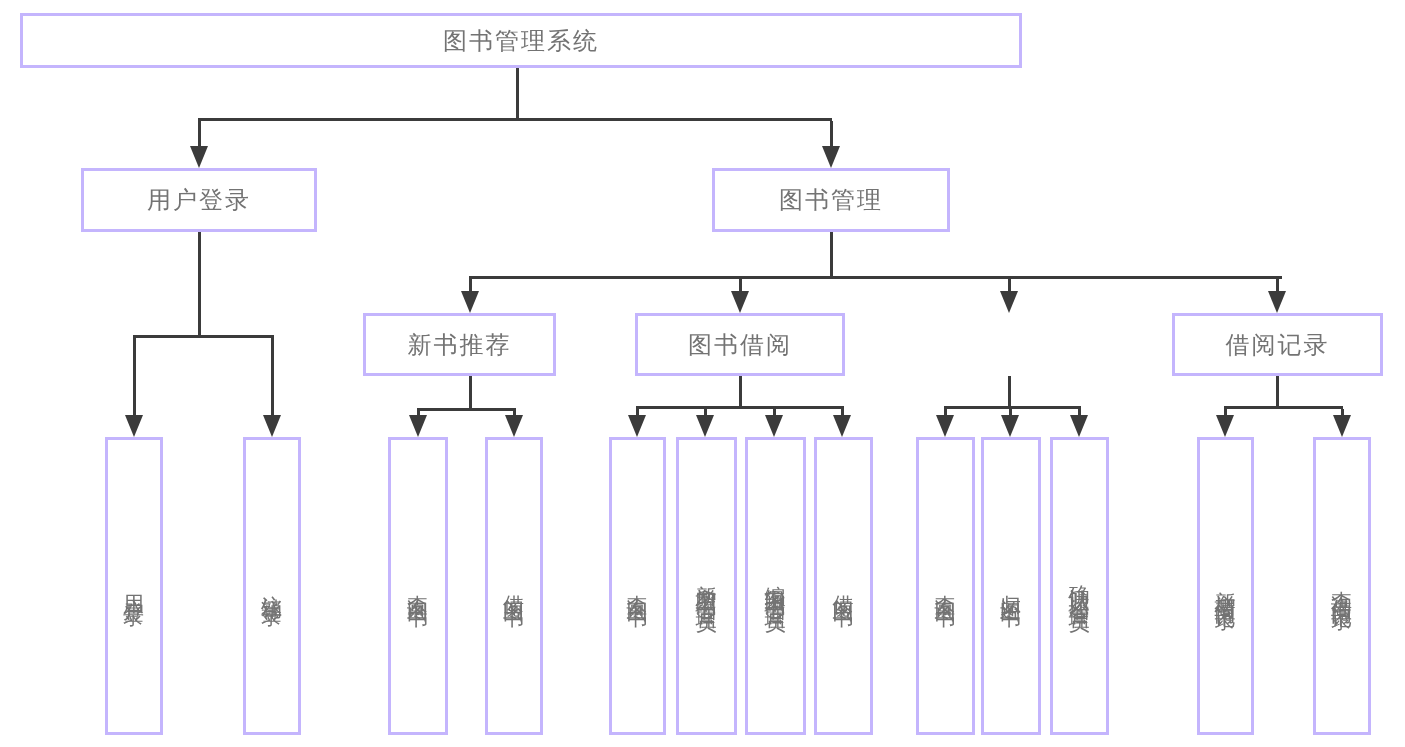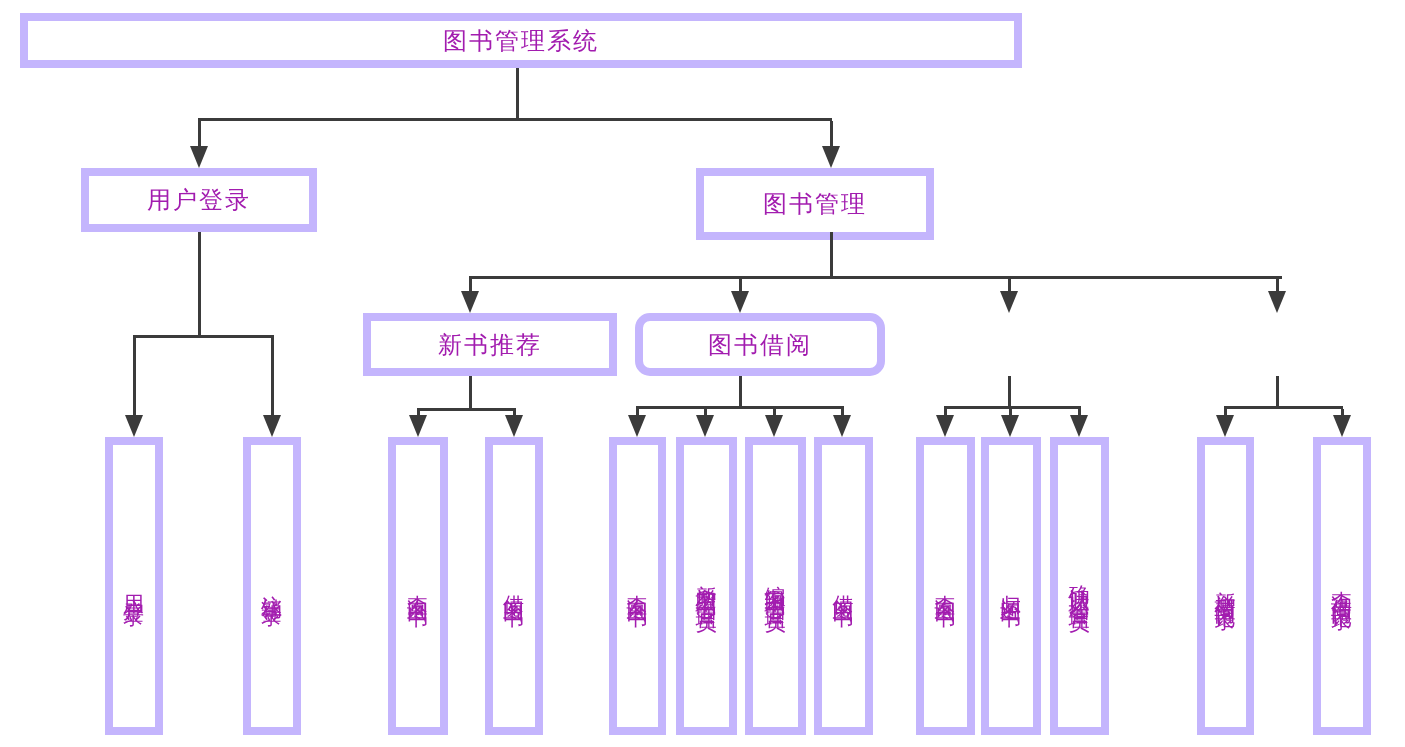--- a/index.html
+++ b/index.html
@@ -6,26 +6,26 @@
   .canvas{
     position:relative;
     width:1405px;height:747px;
     background:#ffffff;
     font-family:"Liberation Sans", sans-serif;
     overflow:hidden;
   }
   .box{
     position:absolute;
     box-sizing:border-box;
-    border:8px solid #c4b5fd;
+    border:3px solid #c4b5fd;
     background:#ffffff;
     display:flex;
     align-items:center;
     justify-content:center;
-    color:#a21caf;
+    color:#737373;
   }
   .hbox{font-size:24px;letter-spacing:2px;}
   .vbox{
     writing-mode:vertical-rl;
     font-size:21px;
     letter-spacing:4px;
     line-height:1;
   }
   .hline,.vline{position:absolute;background:#3b3b3b;}
   .hline{height:3px;}
@@ -55,42 +55,43 @@
   <div class="box hbox" style="left:20px;top:13px;width:1002px;height:55px;">图书管理系统</div>
 
   <div class="vline" style="left:516px;top:68px;height:52px;"></div>
   <div class="hline" style="left:198px;top:118px;width:634px;"></div>
   <div class="vline" style="left:198px;top:121px;height:28px;"></div>
   <div class="arrow" style="left:190px;top:146px;"></div>
   <div class="vline" style="left:830px;top:121px;height:28px;"></div>
   <div class="arrow" style="left:822px;top:146px;"></div>
 
   <div class="box hbox" style="left:81px;top:168px;width:236px;height:64px;">用户登录</div>
-  <div class="box hbox" style="left:696px;top:168px;width:238px;height:72px;">图书管理</div>
+  <div class="box hbox" style="left:712px;top:168px;width:238px;height:64px;">图书管理</div>
 
   <div class="vline" style="left:198px;top:232px;height:103px;"></div>
   <div class="hline" style="left:133px;top:335px;width:141px;"></div>
   <div class="vline" style="left:133px;top:338px;height:79px;"></div>
   <div class="arrow" style="left:125px;top:415px;"></div>
   <div class="vline" style="left:271px;top:338px;height:79px;"></div>
   <div class="arrow" style="left:263px;top:415px;"></div>
 
   <div class="vline" style="left:830px;top:232px;height:44px;"></div>
   <div class="hline" style="left:469px;top:276px;width:813px;"></div>
   <div class="vline" style="left:469px;top:279px;height:14px;"></div>
   <div class="arrow" style="left:461px;top:291px;"></div>
   <div class="vline" style="left:739px;top:279px;height:14px;"></div>
   <div class="arrow" style="left:731px;top:291px;"></div>
   <div class="vline" style="left:1008px;top:279px;height:14px;"></div>
   <div class="arrow" style="left:1000px;top:291px;"></div>
   <div class="vline" style="left:1276px;top:279px;height:14px;"></div>
   <div class="arrow" style="left:1268px;top:291px;"></div>
 
-  <div class="box hbox" style="left:363px;top:313px;width:254px;height:63px;">新书推荐</div>
-  <div class="box hbox" style="left:635px;top:313px;width:250px;height:63px;border-radius:15px;">图书借阅</div>
+  <div class="box hbox" style="left:363px;top:313px;width:193px;height:63px;">新书推荐</div>
+  <div class="box hbox" style="left:635px;top:313px;width:210px;height:63px;">图书借阅</div>
+  <div class="box hbox" style="left:1172px;top:313px;width:211px;height:63px;">借阅记录</div>
 
   <div class="vline" style="left:469px;top:376px;height:32px;"></div>
   <div class="hline" style="left:417px;top:408px;width:99px;"></div>
   <div class="vline" style="left:417px;top:411px;height:6px;"></div>
   <div class="arrow" style="left:409px;top:415px;"></div>
   <div class="vline" style="left:513px;top:411px;height:6px;"></div>
   <div class="arrow" style="left:505px;top:415px;"></div>
 
   <div class="vline" style="left:739px;top:376px;height:30px;"></div>
   <div class="hline" style="left:636px;top:406px;width:208px;"></div>

